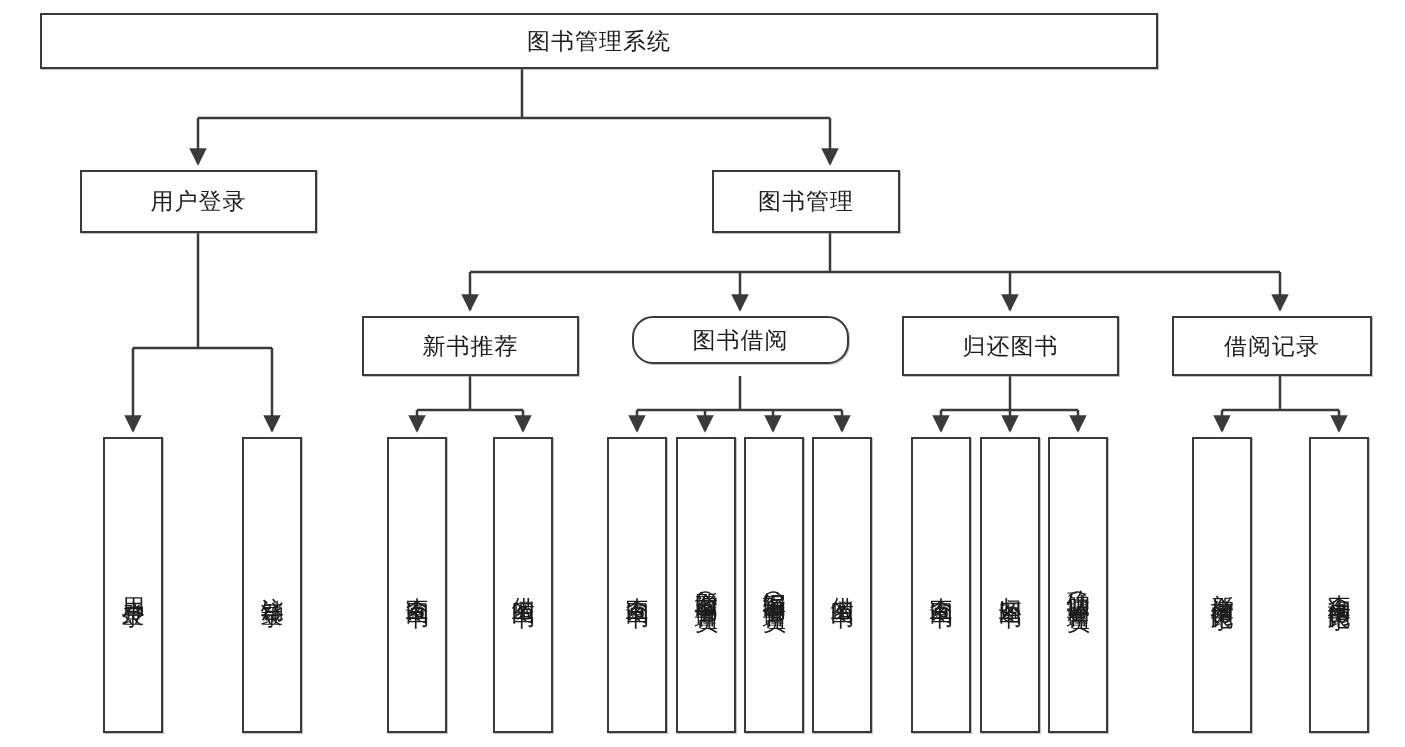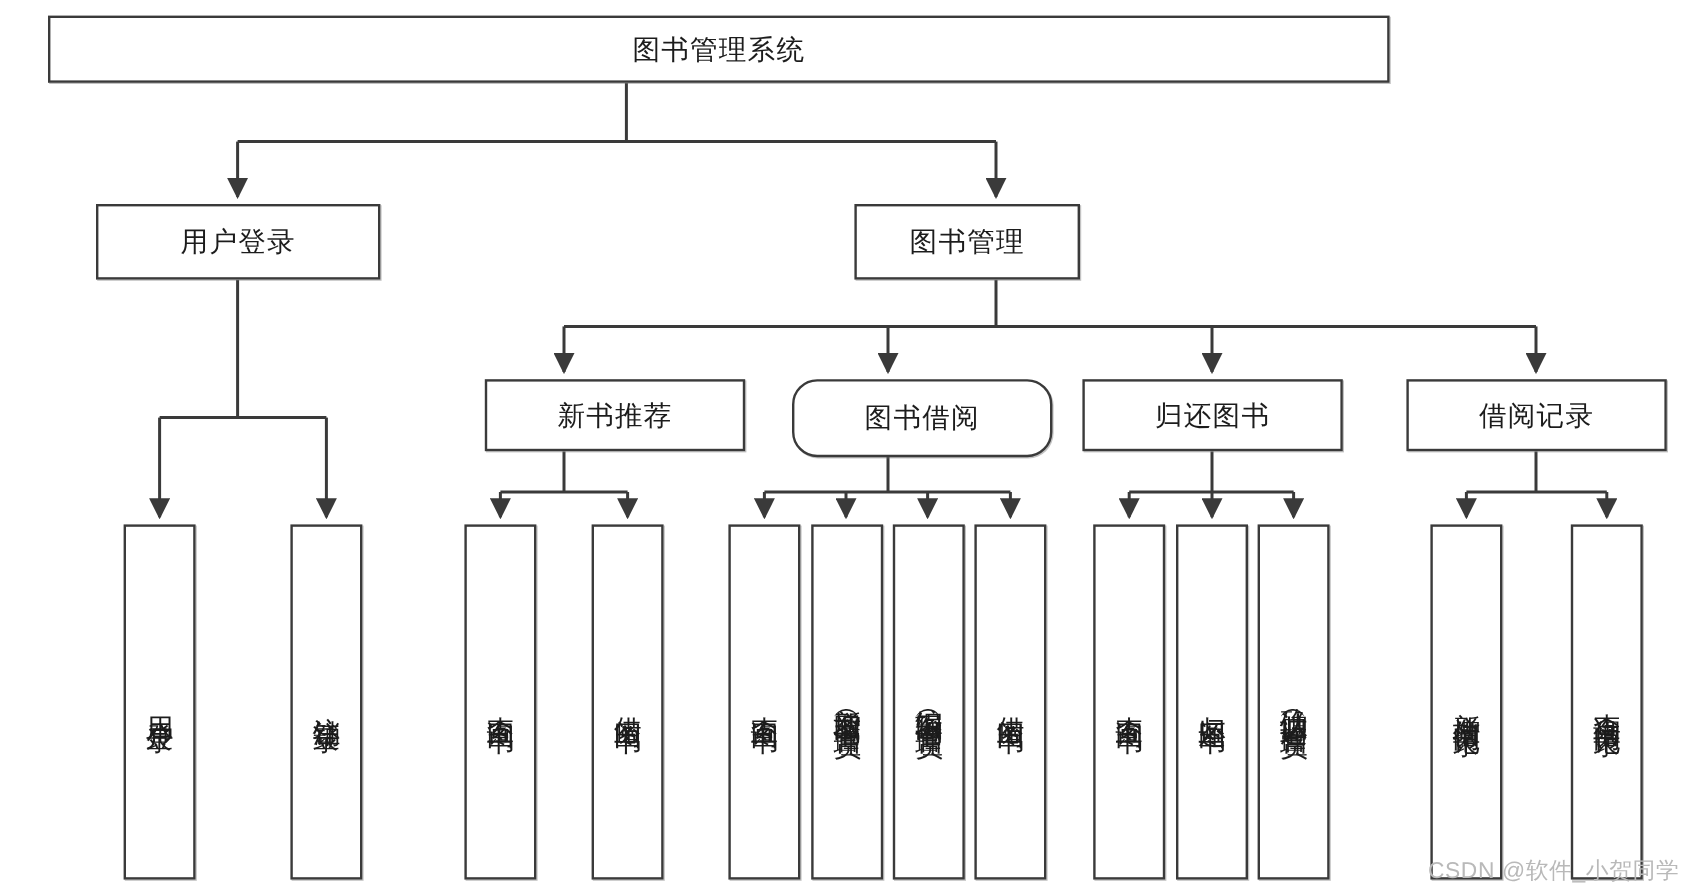--- a/index.html
+++ b/index.html
@@ -129,33 +129,33 @@
   </div>
 
   <div class="node" style="left:80px; top:170px; width:237px; height:63px;">
     <span class="node-label">用户登录</span>
   </div>
 
   <div class="node" style="left:712px; top:170px; width:188px; height:63px;">
     <span class="node-label">图书管理</span>
   </div>
 
-  <div class="node" style="left:362px; top:316px; width:217px; height:60px;margin-left:42px;">
+  <div class="node" style="left:362px; top:316px; width:217px; height:60px;">
     <span class="node-label">新书推荐</span>
   </div>
 
-  <div class="node" style="left:660px; top:316px; width:217px; height:65px;border-radius:21px;">
+  <div class="node" style="left:632px; top:316px; width:217px; height:48px;border-radius:21px;">
     <span class="node-label">图书借阅</span>
   </div>
 
   <div class="node" style="left:902px; top:316px; width:217px; height:60px;">
     <span class="node-label">归还图书</span>
   </div>
 
-  <div class="node" style="left:1172px; top:316px; width:217px; height:60px;">
+  <div class="node" style="left:1172px; top:316px; width:200px; height:60px;">
     <span class="node-label">借阅记录</span>
   </div>
 
   <div class="node leaf" style="left:103px; top:437px; width:60px; height:296px;">
     <span class="node-label">用户登录</span>
   </div>
 
   <div class="node leaf" style="left:242px; top:437px; width:60px; height:296px;">
     <span class="node-label">注销登录</span>
   </div>
@@ -197,15 +197,14 @@
   </div>
 
   <div class="node leaf" style="left:1192px; top:437px; width:60px; height:296px;">
     <span class="node-label">新增借阅记录</span>
   </div>
 
   <div class="node leaf" style="left:1309px; top:437px; width:60px; height:296px;">
     <span class="node-label">查询借阅记录</span>
   </div>
 
-  <div class="watermark" style="left:1190px; top:713px;">CSDN @软件_小贺同学</div>
 
 </div>
 
 </body></html>

